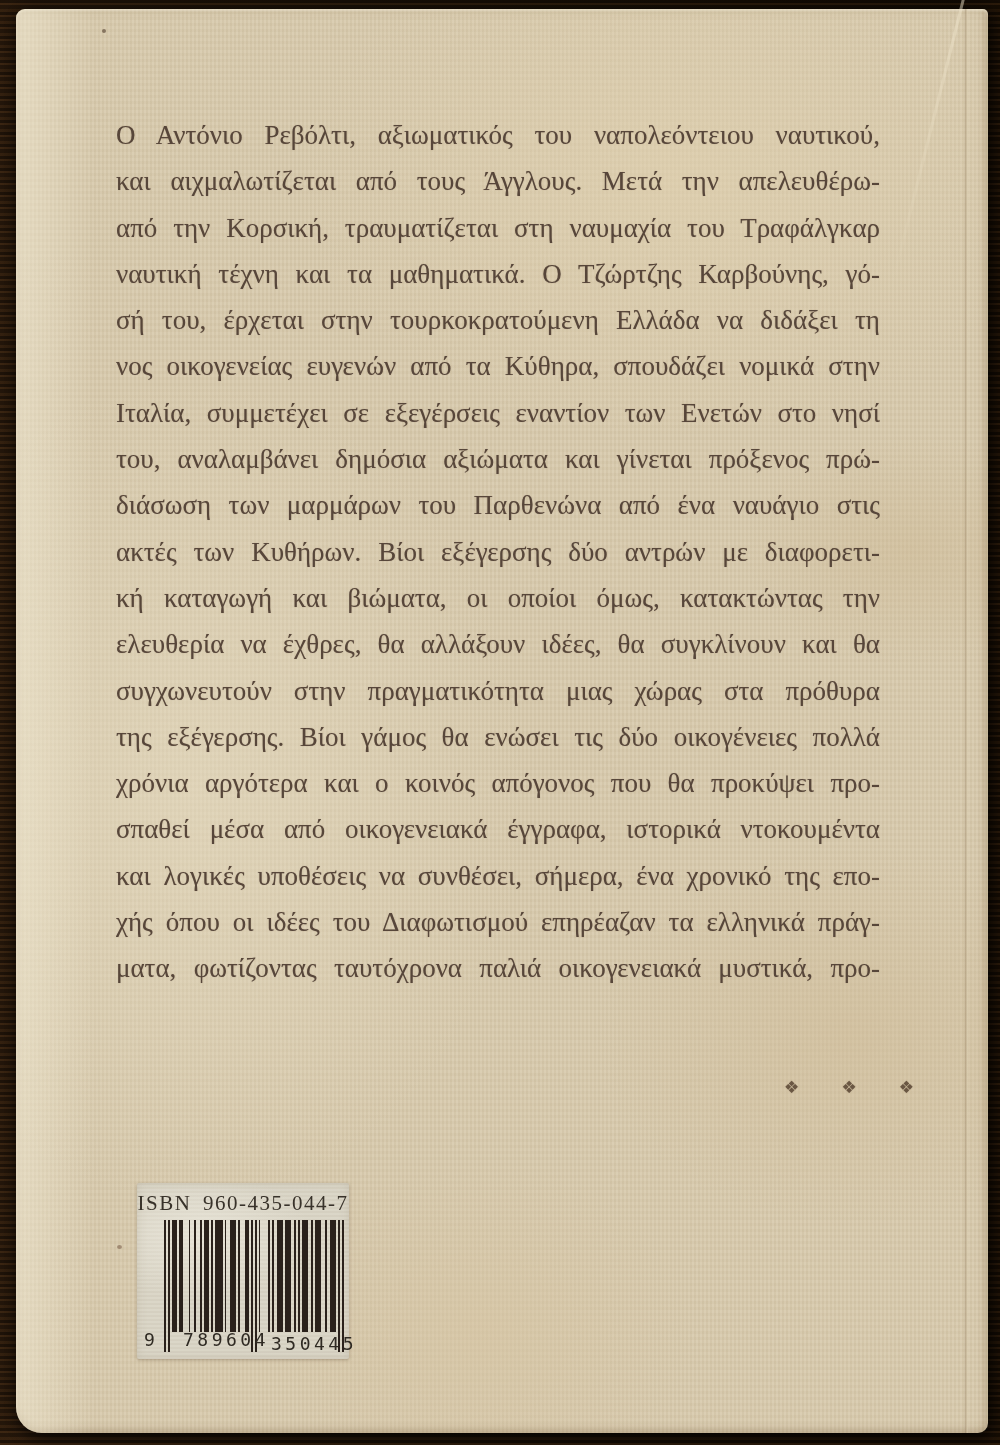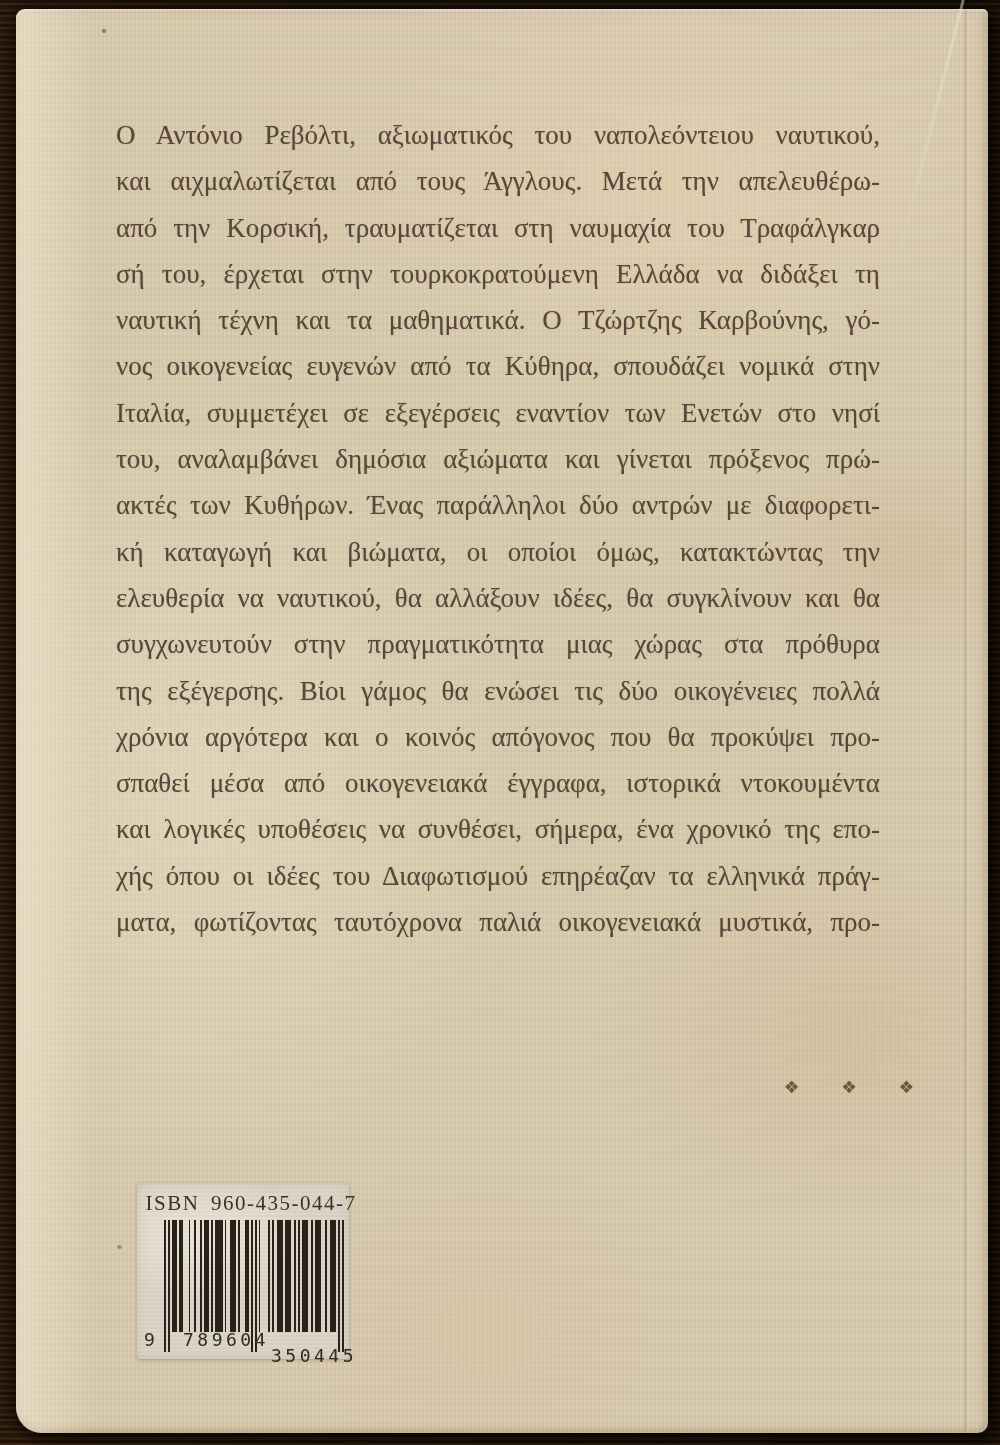--- a/index.html
+++ b/index.html
@@ -87,64 +87,65 @@
   .barcode-label{
     position:absolute;left:121px;top:1174px;width:212px;height:176px;
     background:var(--label);
     background-image:
       radial-gradient(ellipse 160px 90px at 30% 30%, rgba(245,242,232,0.5), transparent 70%),
       repeating-linear-gradient(0deg, rgba(255,255,255,0.04) 0 2px, rgba(120,110,90,0.05) 2px 4px);
     border-radius:2px;
     box-shadow:0 1px 3px rgba(80,60,40,0.35), inset 0 0 10px rgba(150,140,115,0.25);
   }
   .isbn-text{
-    position:absolute;top:8px;left:8px;width:100%;
+    position:absolute;top:8px;left:0;width:100%;
     text-align:center;
     font-size:21px;color:#38322a;
     letter-spacing:1.5px;word-spacing:5px;
   }
   .bars{
     position:absolute;left:27px;top:37px;width:181px;height:132px;
     display:flex;align-items:flex-start;
   }
   .mod{width:1.9px;height:112px;background:transparent;flex:none;}
   .mod.bar{background:var(--bars);box-shadow:0 0 0.5px rgba(42,33,27,0.8);}
   .mod.tall{height:132px;}
   .digits{
     position:absolute;top:146px;left:0;width:100%;height:24px;
     font-family:"DejaVu Sans Mono","Liberation Mono",monospace;
     font-size:18px;color:#2f2a23;
   }
   .d-first{position:absolute;left:7px;top:0;}
   .d-left{position:absolute;left:46px;top:0;letter-spacing:3.5px;}
-  .d-right{position:absolute;left:134px;top:16px;letter-spacing:3.5px;text-align:right;}
+  .d-right{position:absolute;left:134px;top:4px;letter-spacing:3.5px;text-align:right;}
 </style>
 </head>
 <body>
 
 <div class="scene">
   <div class="book">
     <div class="edge-left"></div>
     <div class="crease-right"></div>
     <div class="crease-diag"></div>
     <div class="speck s1"></div>
     <div class="speck s2"></div>
 
     <div class="blurb" id="blurb">
         <div class="line">Ο Αντόνιο Ρεβόλτι, αξιωματικός του ναπολεόντειου ναυτικού,</div>
         <div class="line">και αιχμαλωτίζεται από τους Άγγλους. Μετά την απελευθέρω-</div>
         <div class="line">από την Κορσική, τραυματίζεται στη ναυμαχία του Τραφάλγκαρ</div>
+        <div class="line">ναυτική τέχνη και τα μαθηματικά. Ο Τζώρτζης Καρβούνης, γό-</div>
         <div class="line">σή του, έρχεται στην τουρκοκρατούμενη Ελλάδα να διδάξει τη</div>
-        <div class="line">ναυτική τέχνη και τα μαθηματικά. Ο Τζώρτζης Καρβούνης, γό-</div>
         <div class="line">νος οικογενείας ευγενών από τα Κύθηρα, σπουδάζει νομικά στην</div>
         <div class="line">Ιταλία, συμμετέχει σε εξεγέρσεις εναντίον των Ενετών στο νησί</div>
         <div class="line">του, αναλαμβάνει δημόσια αξιώματα και γίνεται πρόξενος πρώ-</div>
-        <div class="line">ακτές των Κυθήρων. Ένας παράλληλοι δύο αντρών με διαφορετι-</div>
+        <div class="line">διάσωση των μαρμάρων του Παρθενώνα από ένα ναυάγιο στις</div>
+        <div class="line">ακτές των Κυθήρων. Βίοι εξέγερσης δύο αντρών με διαφορετι-</div>
         <div class="line">κή καταγωγή και βιώματα, οι οποίοι όμως, κατακτώντας την</div>
-        <div class="line">ελευθερία να ναυτικού, θα αλλάξουν ιδέες, θα συγκλίνουν και θα</div>
+        <div class="line">ελευθερία να έχθρες, θα αλλάξουν ιδέες, θα συγκλίνουν και θα</div>
         <div class="line">συγχωνευτούν στην πραγματικότητα μιας χώρας στα πρόθυρα</div>
         <div class="line">της εξέγερσης. Βίοι γάμος θα ενώσει τις δύο οικογένειες πολλά</div>
         <div class="line">χρόνια αργότερα και ο κοινός απόγονος που θα προκύψει προ-</div>
         <div class="line">σπαθεί μέσα από οικογενειακά έγγραφα, ιστορικά ντοκουμέντα</div>
         <div class="line">και λογικές υποθέσεις να συνθέσει, σήμερα, ένα χρονικό της επο-</div>
         <div class="line">χής όπου οι ιδέες του Διαφωτισμού επηρέαζαν τα ελληνικά πράγ-</div>
         <div class="line">ματα, φωτίζοντας ταυτόχρονα παλιά οικογενειακά μυστικά, προ-</div>
       </div>
 
     <div class="ornaments" id="ornaments">

